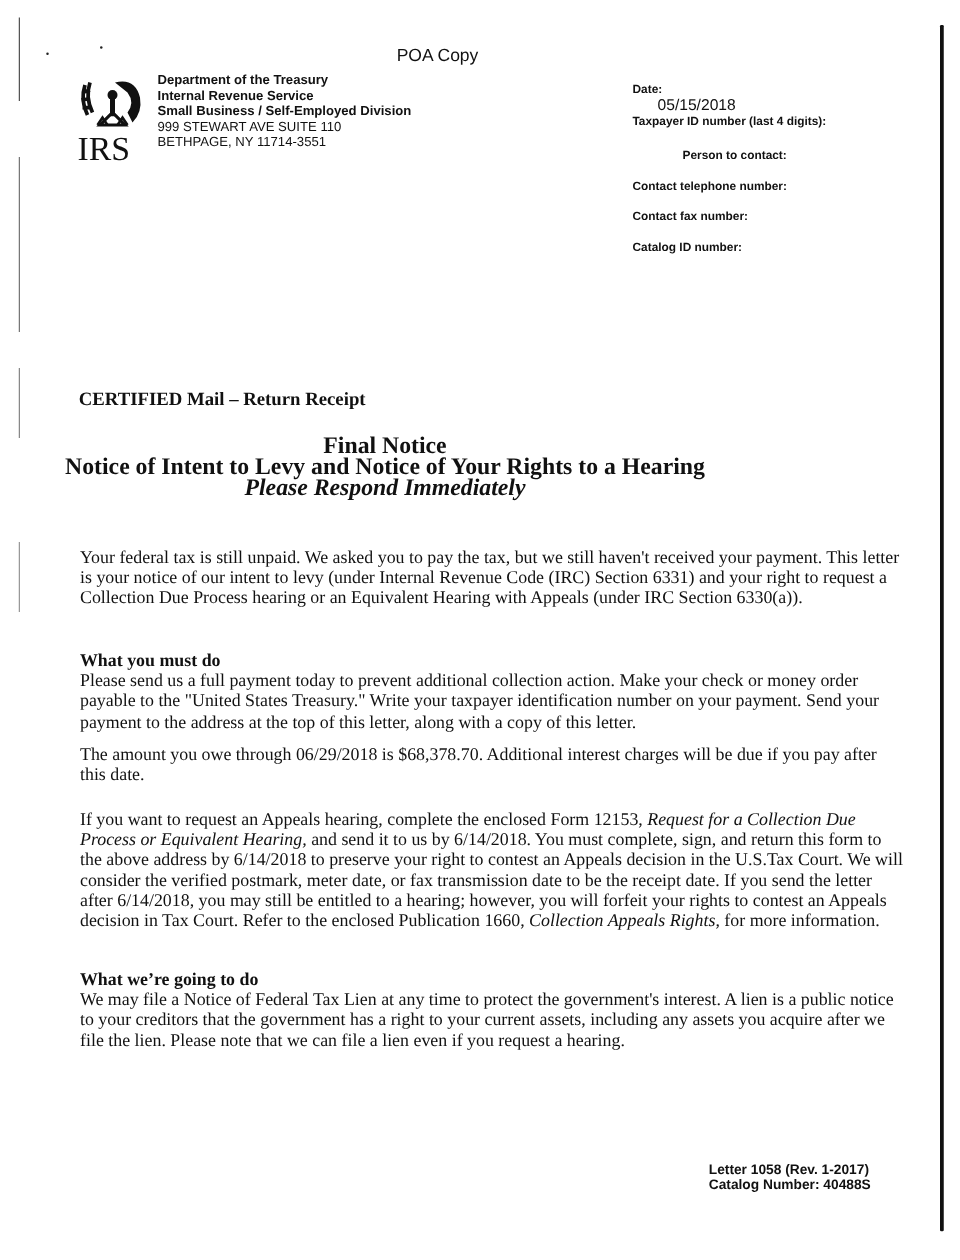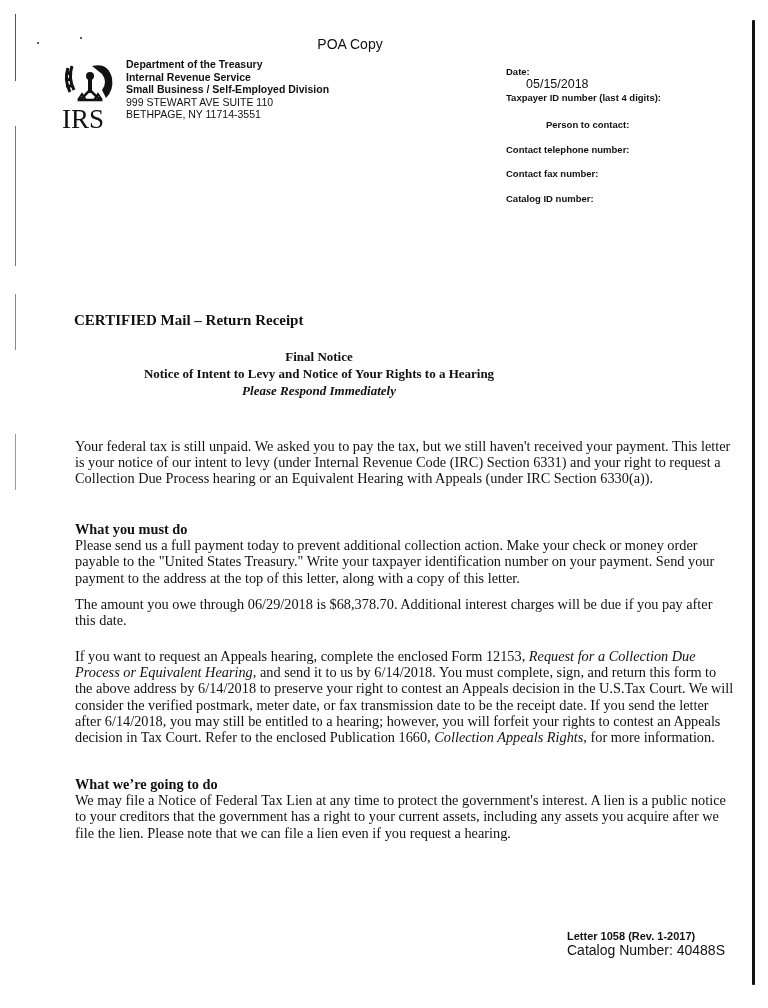--- a/index.html
+++ b/index.html
@@ -1,38 +1,38 @@
 <!DOCTYPE html>
 <html><head>
 <meta charset="utf-8">
 <style>
   html, body { margin:0; padding:0; }
   body { width:768px; height:1008px; background:#ffffff; position:relative; overflow:hidden; color:#111; }
   .abs { position:absolute; }
   .sans { font-family:"Liberation Sans", sans-serif; }
-  .serif { font-family:"Liberation Serif", serif;margin-left:11px; }
+  .serif { font-family:"Liberation Serif", serif; }
   .scan-left { left:15px; top:14px; width:1px; height:560px; background:linear-gradient(#555 0 12%, transparent 12% 20%, #777 20% 45%, transparent 45% 50%, #888 50% 60%, transparent 60% 75%, #999 75% 85%, transparent 85%); }
   .scan-right { left:752px; top:20px; width:3px; height:965px; background:#111; border-radius:1px; }
   .dot { width:2px; height:2px; background:#222; border-radius:1px; }
   .poa { left:0; width:700px; top:36px; text-align:center; font-size:14px; }
   .logo { left:62px; top:60px; width:56px; height:72px; }
   .org { left:126px; top:58px; font-size:10.5px; line-height:12.5px; font-weight:bold; }
   .org div { white-space:nowrap; }
   .org .plain { font-weight:normal; }
   .right-col { left:506px; top:66px; font-size:9.5px; font-weight:bold; }
   .right-col .lbl { white-space:nowrap; }
   .right-col .val { font-weight:normal; font-size:12.5px; margin-left:20px; }
   .certified { left:63px; top:312px; font-size:15px; font-weight:bold; }
-  .titles { left:0; width:616px; top:348px; text-align:center; font-size:13px; font-weight:bold; line-height:17px; }
+  .titles { left:0; width:616px; top:348px; text-align:center; font-size:19px; font-weight:bold; line-height:17px; }
   .titles .it { font-style:italic; }
   .body { left:64px; width:660px; font-size:14.3px; line-height:16.2px; }
   .body h3 { margin:0; font-size:14.3px; font-weight:bold; }
   .body p { margin:0; }
   .footer { left:567px; top:930px; font-size:11px; font-weight:bold; }
-  .footer .cat { font-size:14px; font-weight:normal; }
+  .footer .cat { font-size:11px; font-weight:bold; }
 </style>
 </head>
 <body>
 
 <div class="abs scan-left"></div>
 <div class="abs scan-right"></div>
 <div class="abs dot" style="left:37px;top:42px;"></div>
 <div class="abs dot" style="left:80px;top:37px;"></div>
 
 <div class="abs poa sans">POA Copy</div>

